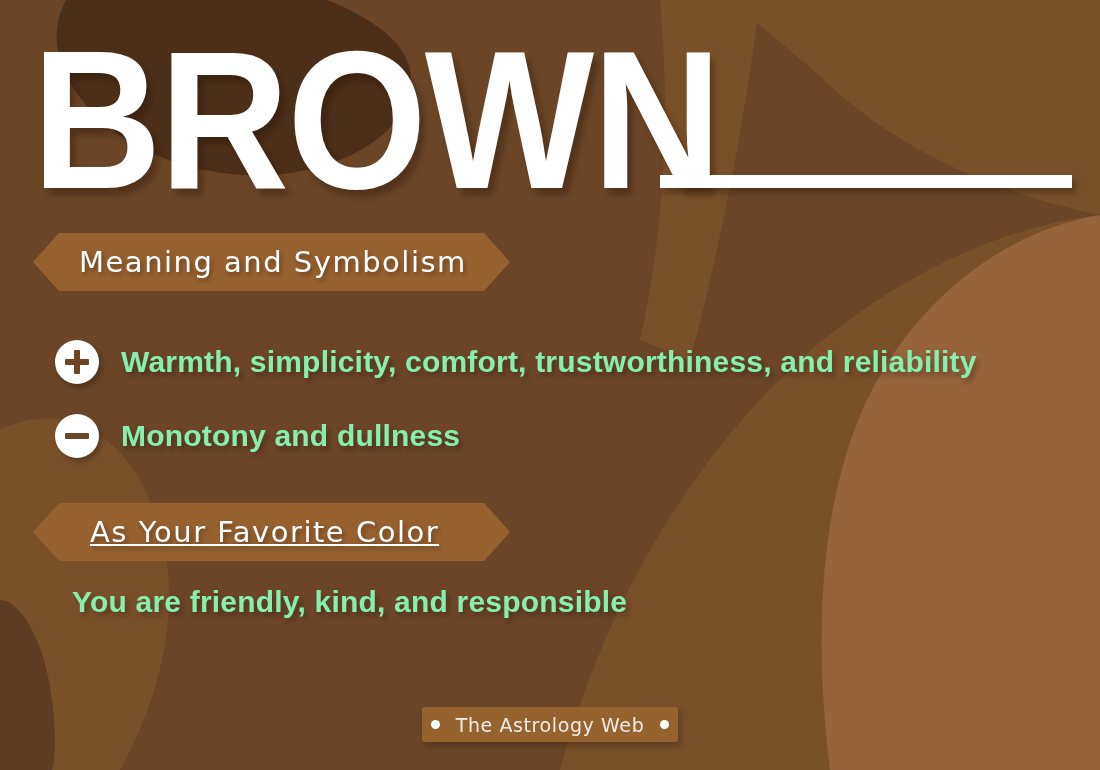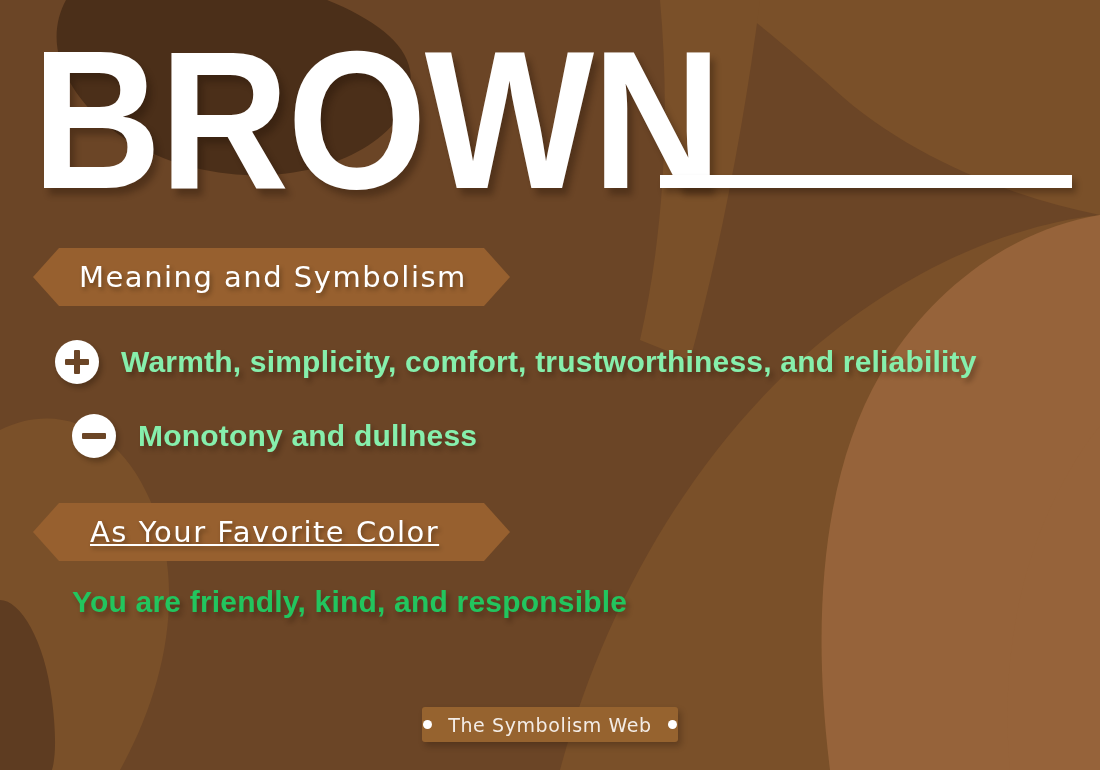--- a/index.html
+++ b/index.html
@@ -73,32 +73,32 @@
     color: #ffffff;
     font-family: "DejaVu Sans", sans-serif;
     font-size: 29px;
     font-weight: 400;
     letter-spacing: 1.5px;
     padding-left: 46px;
     padding-right: 42px;
     text-shadow: 2px 3px 4px rgba(30, 16, 6, 0.35);
     white-space: nowrap;
   }
-  #ribbon-meaning { left: 33px; top: 248px; width: 477px; }
+  #ribbon-meaning { left: 33px; top: 233px; width: 477px; }
   #ribbon-favorite { left: 33px; top: 503px; width: 477px; }
   #ribbon-favorite .ribbon-label { padding-left: 57px; text-decoration: underline; }
 
   
   .trait-row {
     position: absolute;
     display: flex;
     align-items: center;
   }
   #trait-row-positive { left: 55px; top: 340px; }
-  #trait-row-negative { left: 72px; top: 414px; }
+  #trait-row-negative { left: 55px; top: 414px; }
 
   .trait-badge {
     position: relative;
     width: 44px;
     height: 44px;
     border-radius: 50%;
     background: #ffffff;
     flex: 0 0 auto;
     box-shadow: 3px 4px 5px rgba(30, 16, 6, 0.30);
   }
@@ -128,21 +128,21 @@
     margin-left: 22px;
     text-shadow: 3px 4px 5px rgba(30, 16, 6, 0.33);
     white-space: nowrap;
   }
 
   
   #favorite-text {
     position: absolute;
     left: 72px;
     top: 585px;
-    color: #22c55e;
+    color: #86efac;
     font-size: 30px;
     font-weight: 700;
     letter-spacing: 0.2px;
     text-shadow: 3px 4px 5px rgba(30, 16, 6, 0.33);
     white-space: nowrap;
   }
 
   
   #footer-badge {
     position: absolute;
@@ -224,17 +224,17 @@
   </div>
 
   <div class="ribbon" id="ribbon-favorite">
     <span class="ribbon-label">As Your Favorite Color</span>
   </div>
 
   <div id="favorite-text">You are friendly, kind, and responsible</div>
 
   <div id="footer-badge">
     <span class="footer-dot"></span>
-    <span id="footer-text">The Symbolism Web</span>
+    <span id="footer-text">The Astrology Web</span>
     <span class="footer-dot"></span>
   </div>
 
 </div>
 
 </body></html>

